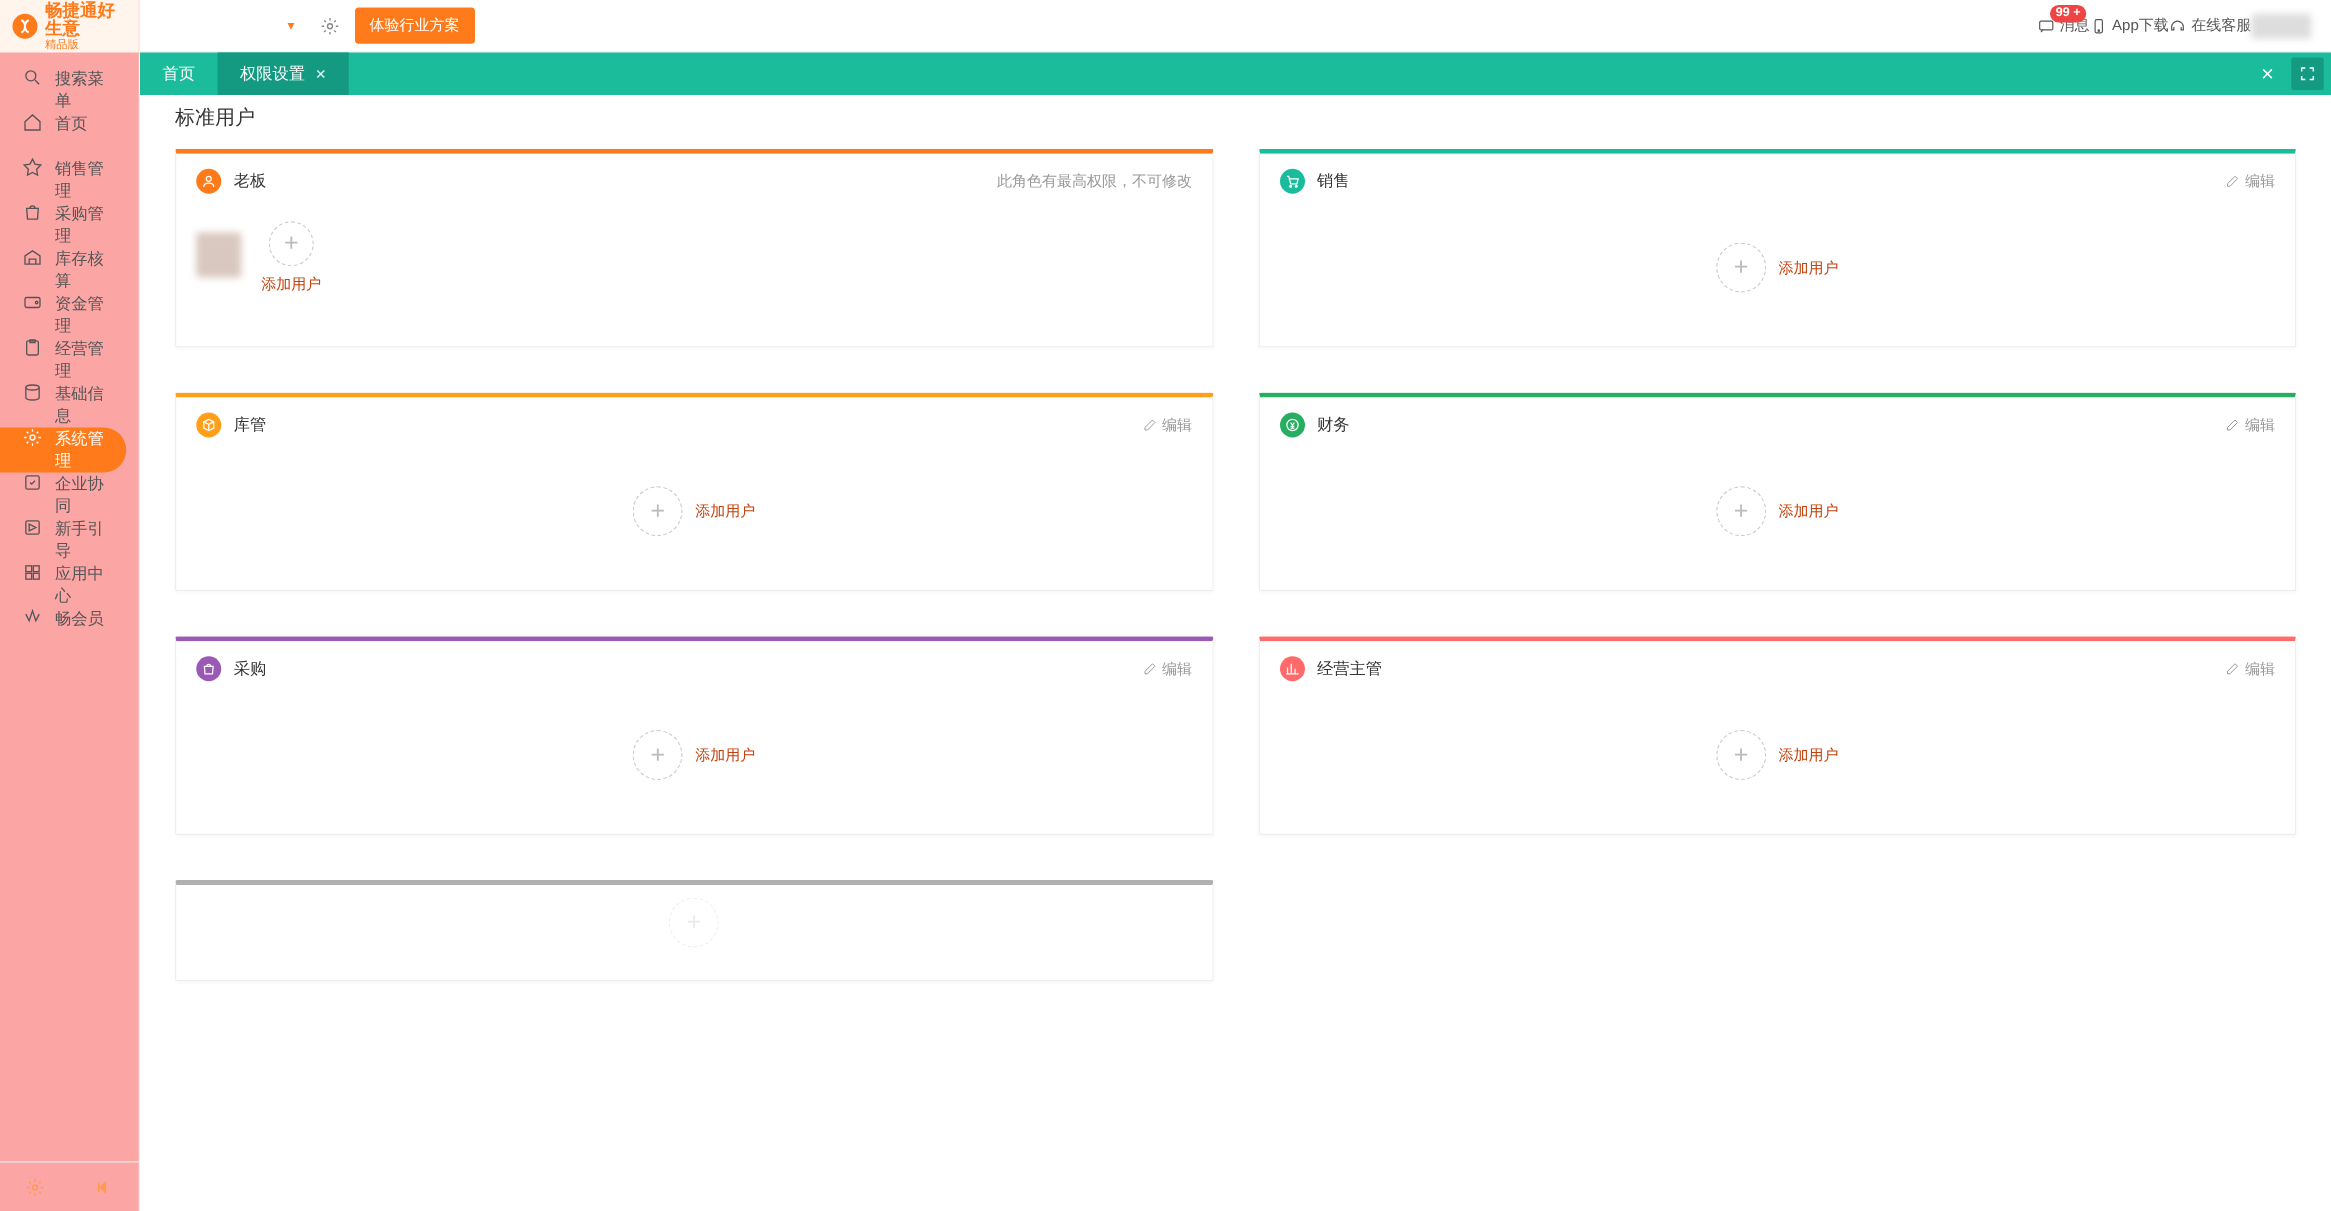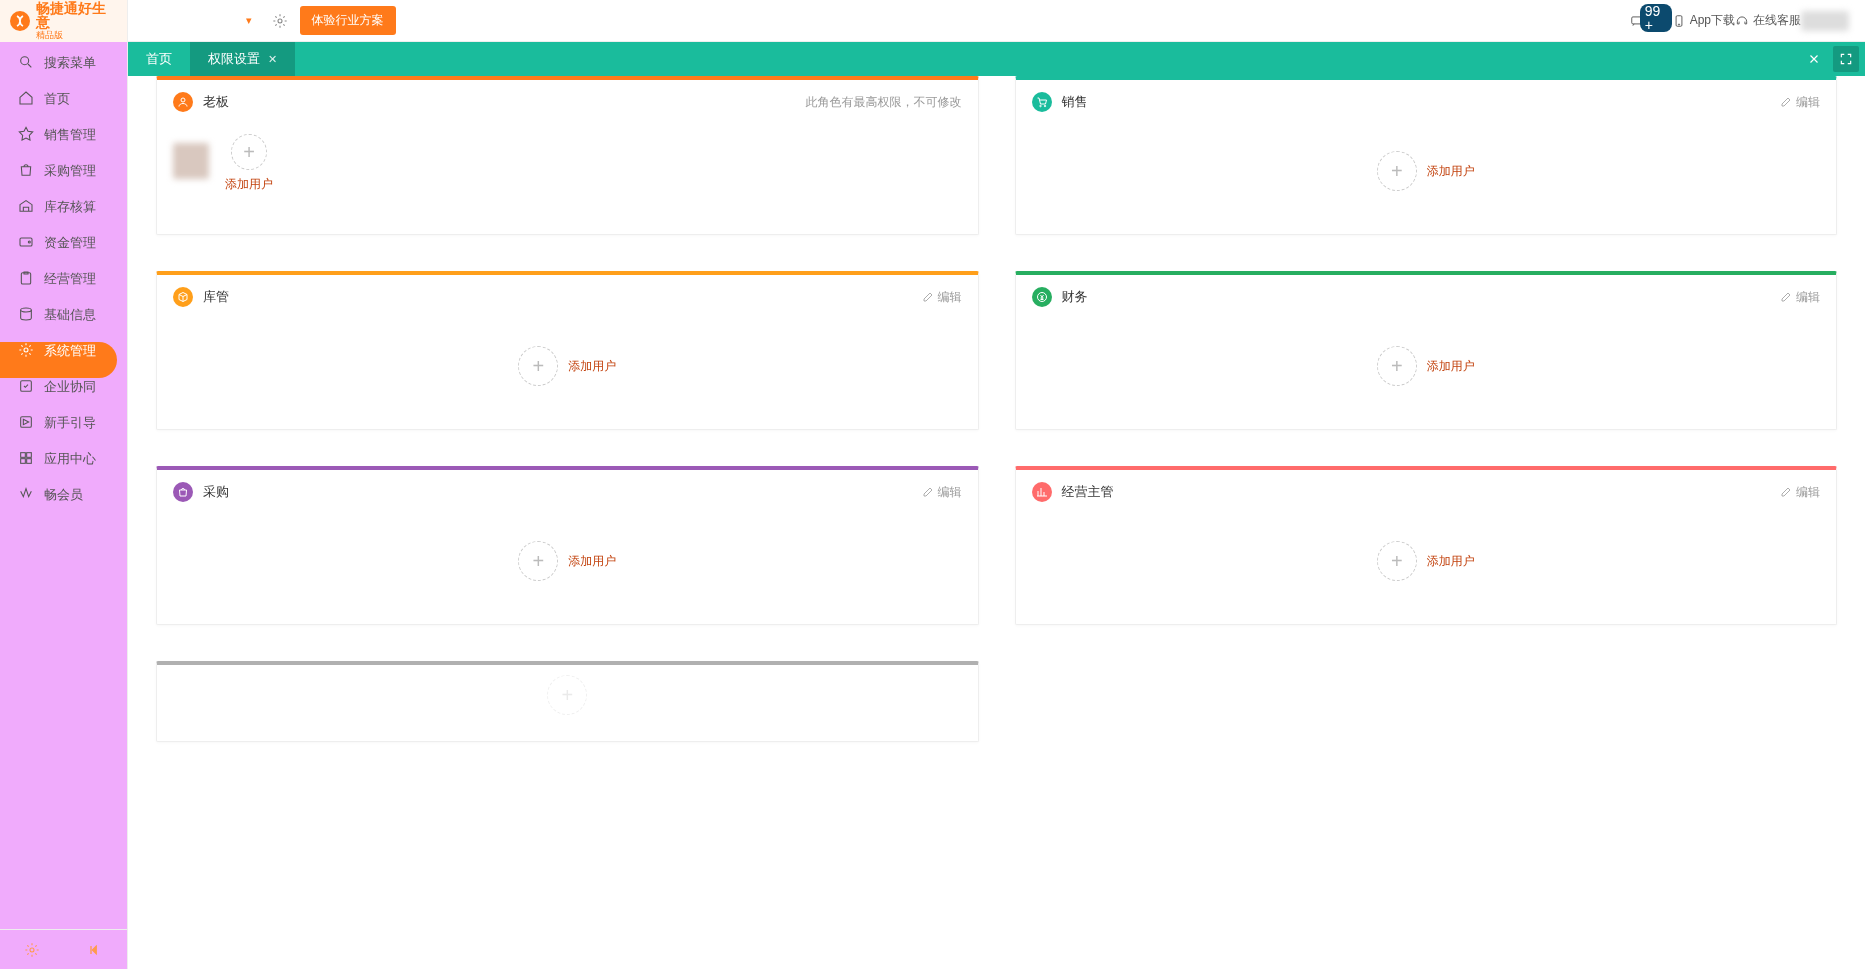--- a/index.html
+++ b/index.html
@@ -1,41 +1,41 @@
 <!DOCTYPE html>
 <html><head>
 <meta charset="utf-8">
 <style>
 * { margin: 0; padding: 0; box-sizing: border-box; }
 body { font-family: "Microsoft YaHei", Arial, sans-serif; font-size: 13px; color: #333; background: #fff; overflow: hidden; }
 .app { display: flex; height: 100vh; width: 100vw; }
 
 
-.sidebar { width: 128px; background: #f0abfc; display: flex; flex-direction: column; border-right: 1px solid #eee; }
+.sidebar { width: 112px; background: #fca5a5; display: flex; flex-direction: column; border-right: 1px solid #eee; }
 .logo-area { height: 42px; display: flex; align-items: center; padding: 4px 8px; background: #fff5ed; }
 .logo-icon { width: 24px; height: 24px; margin-right: 4px; }
 .logo-text { font-size: 14px; color: #ff7a1a; font-weight: 600; line-height: 1; }
 .logo-sub { font-size: 9px; color: #ff7a1a; }
 .nav { flex: 1; padding-top: 12px; }
 .nav-item { display: flex; height: 36px; padding: 0 18px; color: #555; cursor: pointer; }
 .nav-item.active { background: #ff7a1a; color: #fff; border-radius: 0 18px 18px 0; margin-right: 10px; }
 .nav-item .icon { width: 16px; height: 16px; margin-right: 10px; display: inline-flex; align-items: center; justify-content: center; }
 .sidebar-footer { height: 40px; display: flex; align-items: center; justify-content: space-around; border-top: 1px solid #eee; color: #ff9a4d; }
 .sidebar-footer span { cursor: pointer; }
 
 
 .main { flex: 1; display: flex; flex-direction: column; min-width: 0; }
 .topbar { height: 42px; display: flex; align-items: center; padding: 0 16px; background: #fff; border-bottom: 1px solid #eee; }
 .store-select { display: flex; align-items: center; color: #bbb; cursor: pointer; filter: blur(3px); min-width: 120px; }
 .chev-orange { color: #ff7a1a; margin-left: -18px; margin-right: 8px; font-size: 11px; }
 .gear-top { color: #888; margin: 0 12px; cursor: pointer; }
 .btn-orange { background: #ff7a1a; color: #fff; border: none; border-radius: 3px; padding: 6px 12px; font-size: 12px; cursor: pointer; }
 .topbar-right { margin-left: auto; display: flex; align-items: center; gap: 0; color: #555; font-size: 12px; }
 .top-link { display: flex; align-items: center; gap: 4px; cursor: pointer; position: relative; }
-.badge { position: absolute; top: -8px; left: 10px; background: #0c4a6e; color: #fff; border-radius: 8px; padding: 0 5px; font-size: 14px; line-height: 14px; }
+.badge { position: absolute; top: -8px; left: 10px; background: #ef4444; color: #fff; border-radius: 8px; padding: 0 5px; font-size: 10px; line-height: 14px; font-weight: bold; }
 .avatar-blur { width: 48px; height: 20px; background: #ddd; filter: blur(3px); border-radius: 3px; }
 
 
 .tabsbar { height: 34px; background: #1abc9c; display: flex; align-items: stretch; color: #fff; }
 .tab { padding: 0 18px; display: flex; align-items: center; cursor: pointer; font-size: 13px; }
 .tab.active-dark { background: #149a80; }
 .tab .close-x { margin-left: 8px; font-size: 11px; opacity: .85; }
 .tabsbar-right { margin-left: auto; display: flex; align-items: center; gap: 6px; padding-right: 6px; }
 .tabsbar-right .tbicon { width: 26px; height: 26px; display: flex; align-items: center; justify-content: center; cursor: pointer; border-radius: 2px; }
 .tabsbar-right .tbicon.dark { background: #149a80; }
@@ -297,20 +297,21 @@
         <div class="tbicon dark">
             <svg viewBox="0 0 24 24" width="14" height="14" stroke="#fff" fill="none" stroke-width="2">
               <path d="M4 9V4h5M20 9V4h-5M4 15v5h5M20 15v5h-5"></path>
             </svg>
           </div>
       </div>
     </div>
 
     <div class="content">
 
+      <div class="section-title">标准用户</div>
 
       <div class="cards">
 
         <div class="card orange">
           <div class="card-head">
             <span class="role-icon ri-orange">
                 <svg viewBox="0 0 24 24" width="12" height="12" stroke="#fff" fill="none" stroke-width="2">
                   <circle cx="12" cy="8" r="4"></circle>
                   <path d="M4 21c0-4 4-6 8-6s8 2 8 6"></path>
                 </svg>

